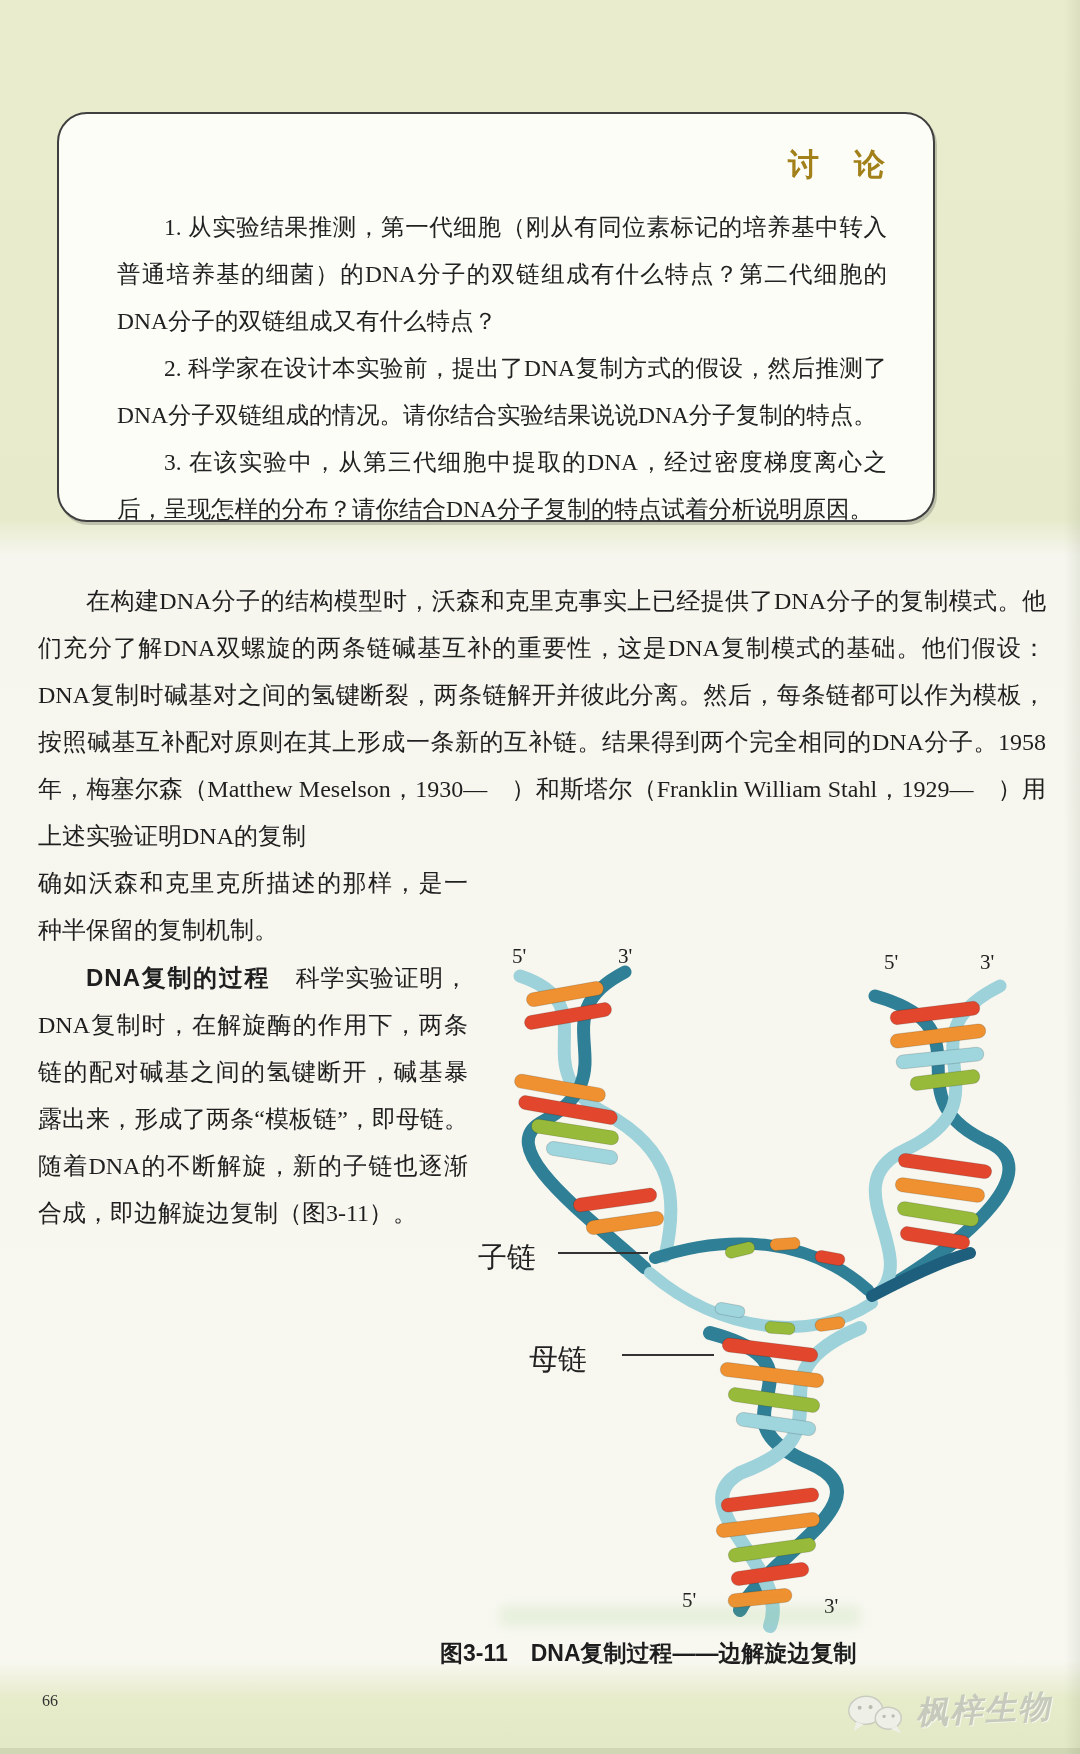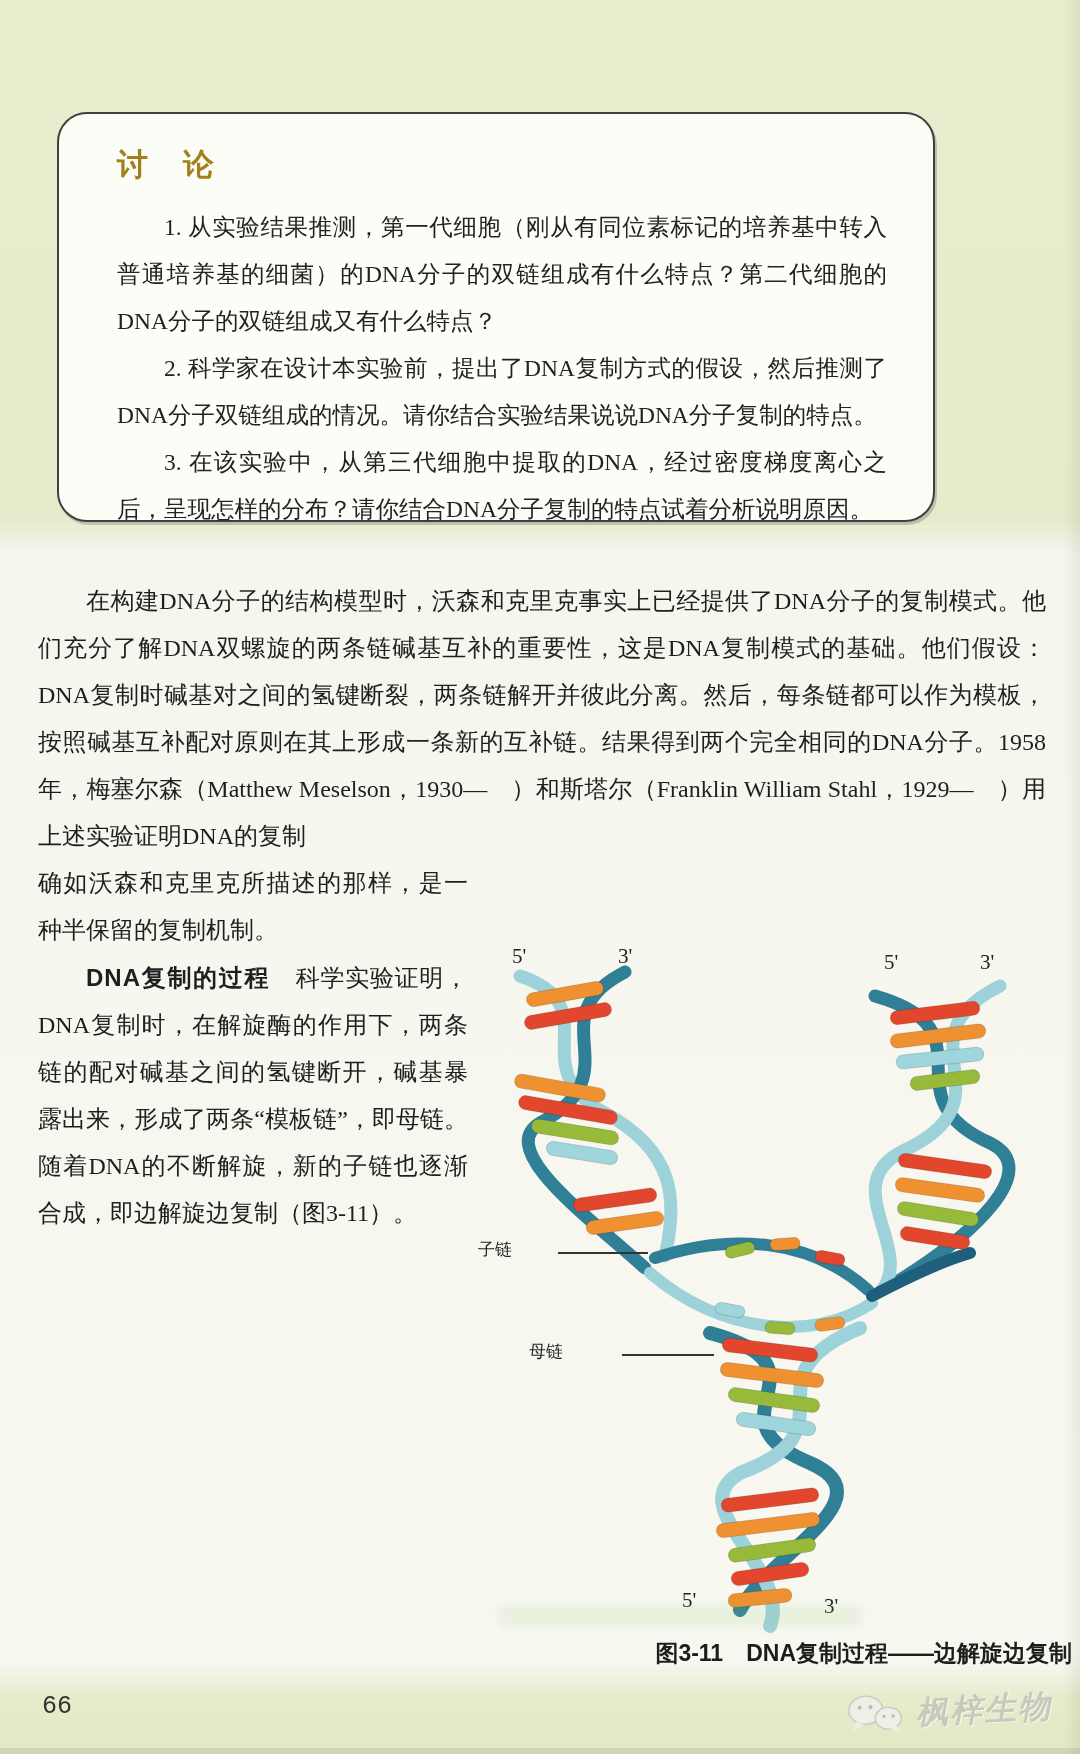--- a/index.html
+++ b/index.html
@@ -17,46 +17,46 @@
   .hdr .subject{font-family:"Liberation Sans","DejaVu Sans",sans-serif;font-weight:bold;
     font-size:27px;color:#cf6a38;letter-spacing:4px;}
   .hdr .module{font-family:"Liberation Serif","DejaVu Serif",serif;font-style:italic;
     font-size:25px;color:#6fa84e;margin-left:38px;letter-spacing:3px;}
 
   
   .disc{position:absolute;left:57px;top:112px;width:878px;height:410px;box-sizing:border-box;
     background:#fdfdf8;border:2.5px solid #3f3f3f;border-radius:30px;
     box-shadow:2px 3px 0 rgba(60,60,60,0.25);padding:26px 46px 18px 58px;}
   .disc h2{margin:4px 0 18px 0;font-family:"Liberation Sans","DejaVu Sans",sans-serif;
-    font-size:31px;color:#a2801a;font-weight:bold;letter-spacing:2px;}
+    font-size:31px;color:#a2801a;font-weight:bold;letter-spacing:2px;text-align:right;}
   .disc p{margin:0;font-size:23.5px;line-height:47px;text-indent:2em;text-align:justify;
     text-justify:inter-character;color:#222;}
 
   
   .content{position:absolute;left:38px;top:578px;width:1008px;}
   .content p{margin:0;font-size:24px;line-height:47px;text-indent:2em;text-align:justify;
     text-justify:inter-character;color:#1f1f1f;}
   .left-col{width:430px;}
   .left-col p.noind{text-indent:0;}
   .lead{font-family:"Liberation Sans","DejaVu Sans",sans-serif;font-weight:bold;letter-spacing:1px;}
   .lead::after{content:"\2003";}
 
   
   .fig{position:absolute;left:440px;top:938px;width:632px;height:766px;margin:0;}
   .fig .plabel{position:absolute;font-size:21px;color:#222;font-family:"Liberation Serif",serif;}
-  .fig .cnlabel{position:absolute;font-size:17px;color:#222;
+  .fig .cnlabel{position:absolute;font-size:29px;color:#222;
     font-family:"Liberation Sans","DejaVu Sans",sans-serif;}
   .fig .leader{position:absolute;height:2px;background:#333;}
-  .fig figcaption{position:absolute;left:0;top:700px;width:632px;text-align:right;
+  .fig figcaption{position:absolute;left:0;top:700px;width:632px;text-align:left;
     font-family:"Liberation Sans","DejaVu Sans",sans-serif;font-size:23px;font-weight:600;color:#1d1d1d;}
   .smudge{position:absolute;left:60px;top:668px;width:360px;height:20px;
     background:rgba(140,190,110,0.16);filter:blur(6px);}
 
   
-  .pagenum{position:absolute;left:42px;top:1692px;font-size:25px;color:#333;font-family:Liberation Mono, monospace;}
+  .pagenum{position:absolute;left:42px;top:1692px;font-size:16px;color:#333;}
   .wm{position:absolute;right:28px;top:1688px;display:flex;align-items:center;gap:8px;
     transform:rotate(-3deg);}
   .wm .wmtext{font-family:"Liberation Sans","DejaVu Sans",sans-serif;font-weight:bold;
     font-style:italic;font-size:32px;color:#c6cabc;letter-spacing:2px;
     text-shadow:1px 1px 0 rgba(255,255,255,0.7);}
 </style>
 </head>
 <body>
 
 <div class="page">

